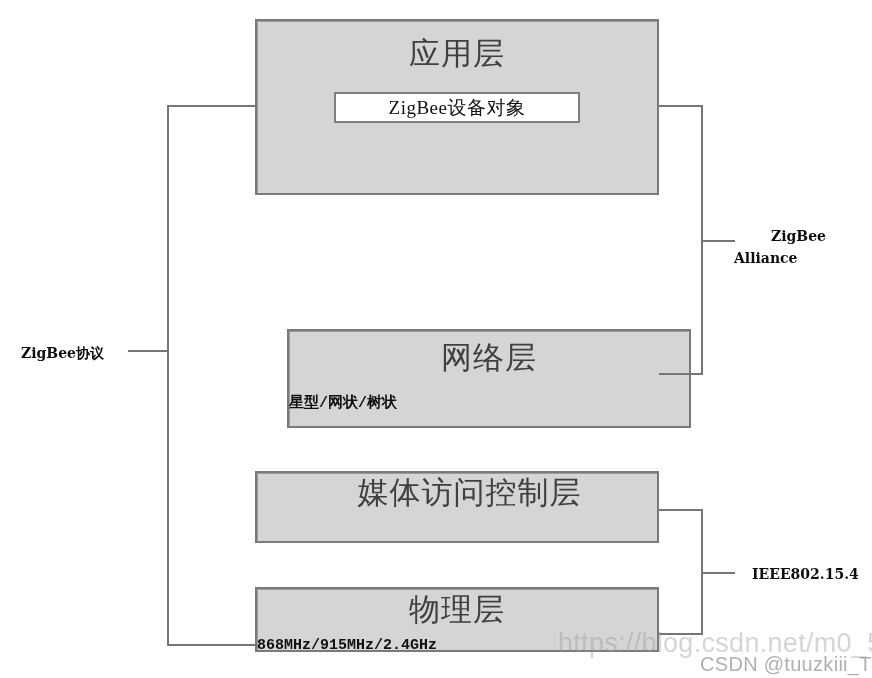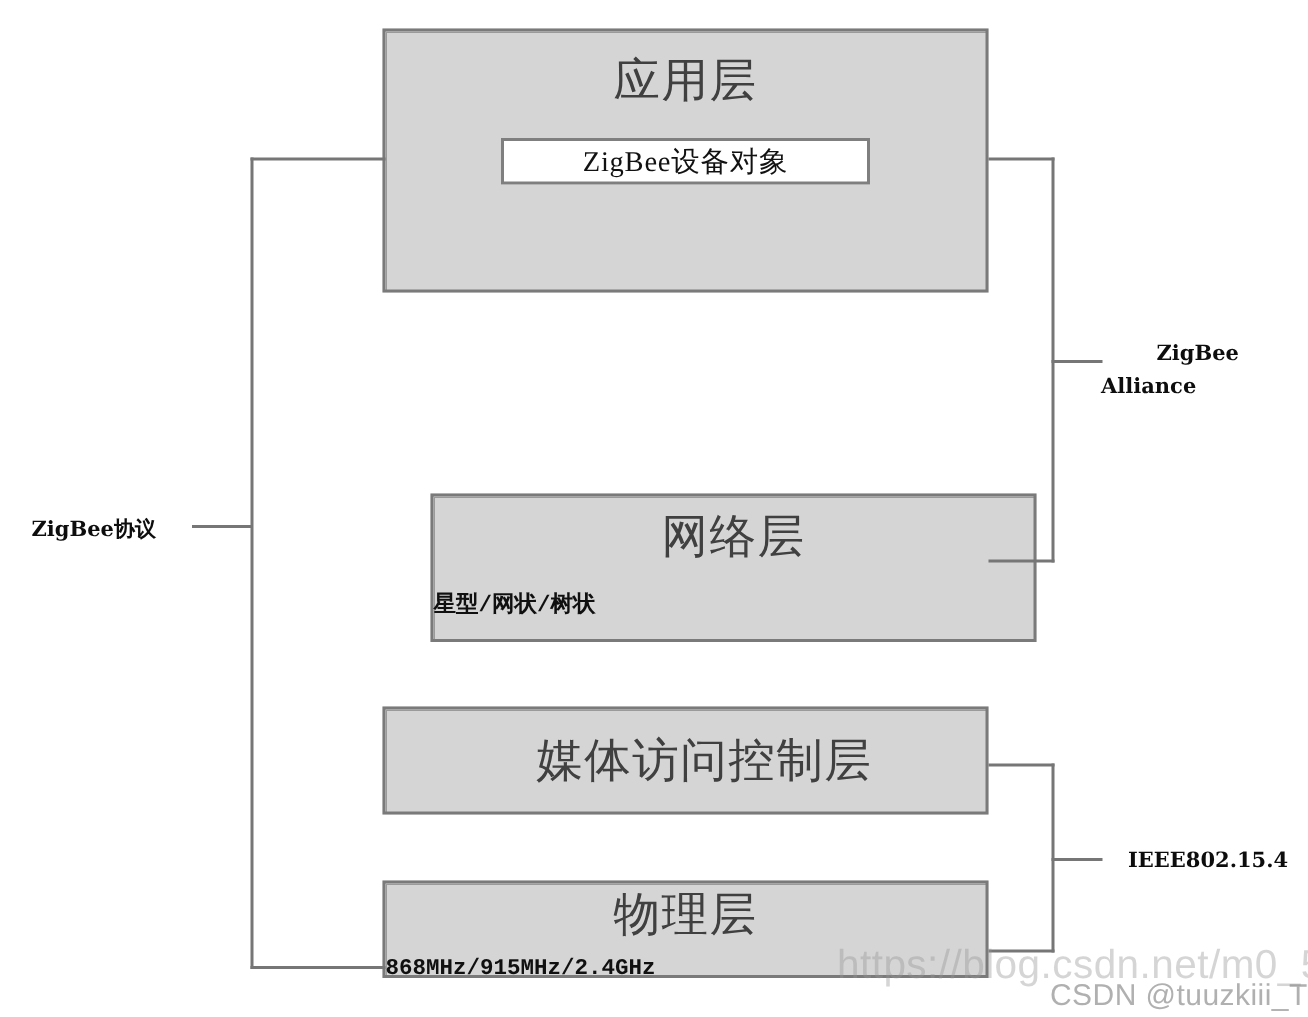--- a/index.html
+++ b/index.html
@@ -121,21 +121,21 @@
     <span class="inner-label">ZigBee设备对象</span>
   </div>
 
 
   <div class="layer-box" style="left:255px; top:329px; width:404px; height:99px;margin-left:32px;">
     <div class="layer-title" style="top:10px;">网络层</div>
     <div class="layer-sub" style="top:62px;">星型/网状/树状</div>
   </div>
 
   <div class="layer-box" style="left:255px; top:471px; width:404px; height:72px;">
-    <div class="layer-title" style="top:17px;margin-left:25px;">媒体访问控制层</div>
+    <div class="layer-title" style="top:3px;margin-left:25px;">媒体访问控制层</div>
   </div>
 
   <div class="layer-box" style="left:255px; top:587px; width:404px; height:65px;">
     <div class="layer-title" style="top:4px;">物理层</div>
     <div class="layer-sub" style="top:48px;">868MHz/915MHz/2.4GHz</div>
   </div>
 
   <div class="line-h" style="left:167px; top:105px; width:90px;"></div>
   <div class="line-v" style="left:167px; top:105px; height:541px;"></div>
   <div class="line-h" style="left:167px; top:644px; width:90px;"></div>

